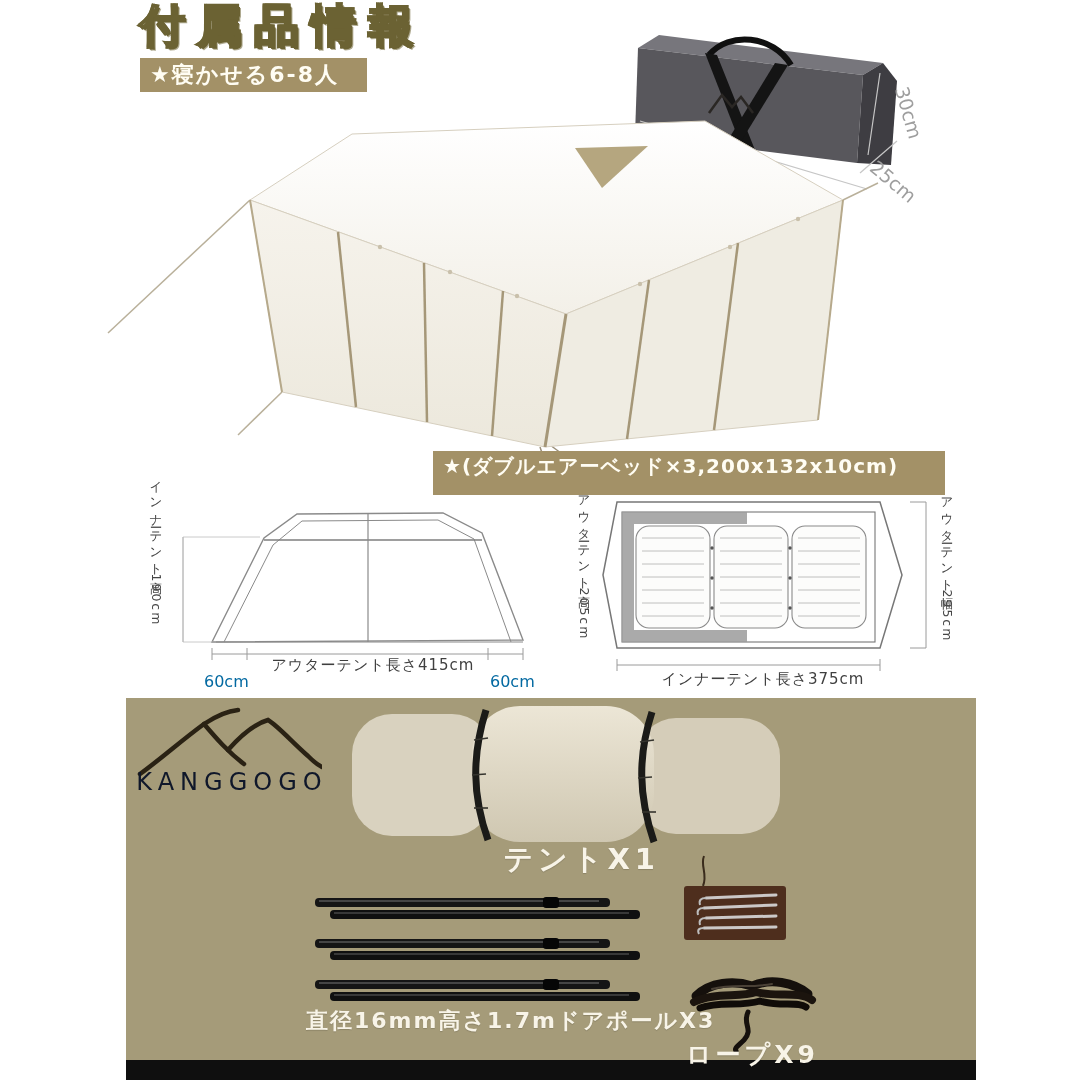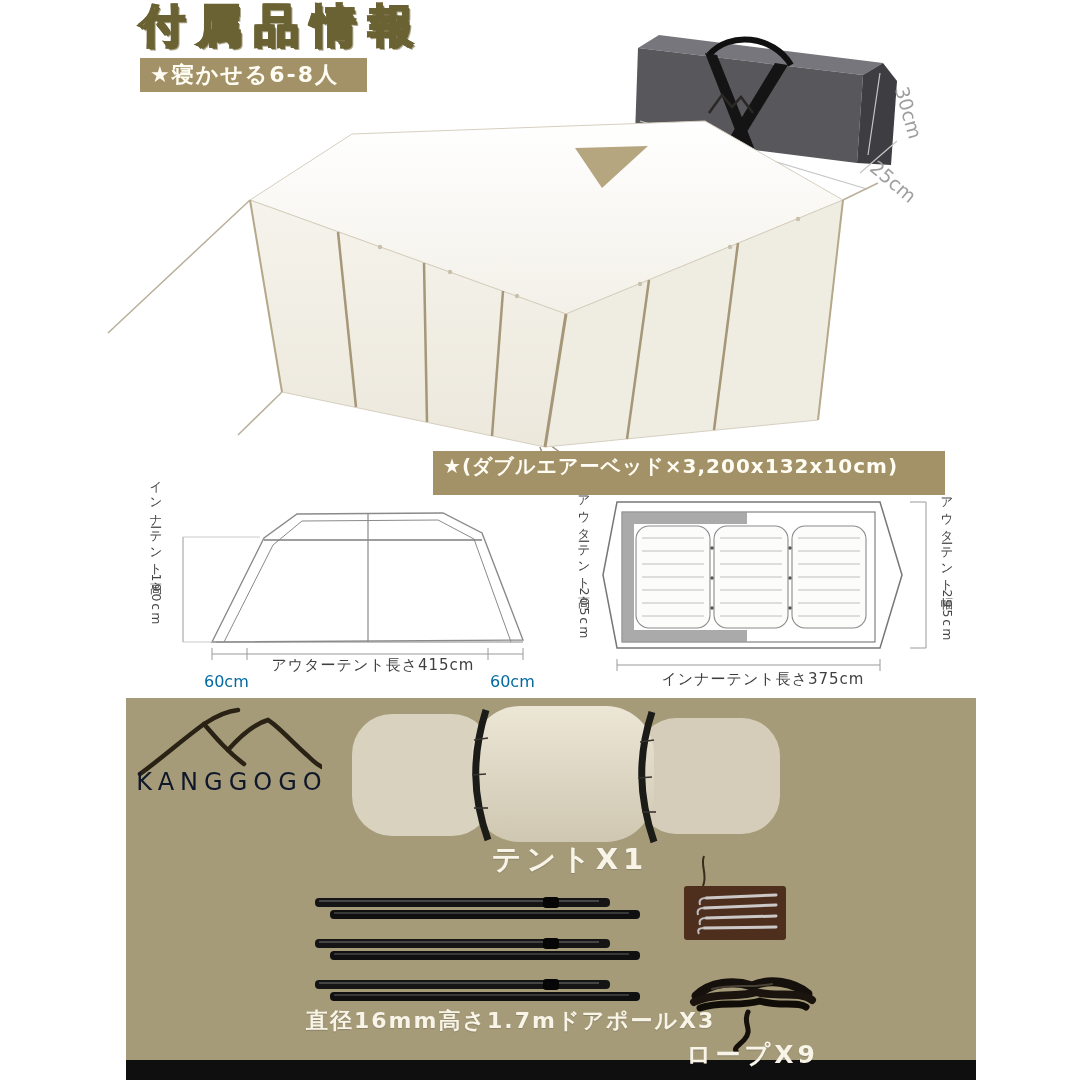--- a/index.html
+++ b/index.html
@@ -213,21 +213,21 @@
     <path d="M306,12 C292,55 292,95 308,142" stroke="#1b1b18" stroke-width="7" fill="none"></path>
     <g stroke="#35342e" stroke-width="1.6">
       <line x1="128" y1="40" x2="142" y2="38"></line>
         <line x1="126" y1="75" x2="140" y2="74"></line>
       <line x1="128" y1="108" x2="142" y2="108"></line>
         <line x1="294" y1="42" x2="308" y2="40"></line>
       <line x1="292" y1="78" x2="306" y2="77"></line>
         <line x1="296" y1="112" x2="310" y2="112"></line>
     </g>
   </svg>
-  <div class="abs kit-label" style="left:480px;top:840px;width:180px;text-align:center;font-size:29px;letter-spacing:5px;">テントX1</div>
+  <div class="abs kit-label" style="left:480px;top:840px;width:180px;text-align:right;font-size:29px;letter-spacing:5px;">テントX1</div>
 
   <svg class="abs" style="left:305px;top:892px;" width="370" height="118" viewBox="0 0 370 118">
     <g>
       <rect x="10" y="6" width="295" height="9" rx="4" fill="#151515"></rect>
         <rect x="14" y="8" width="280" height="2" fill="#5a5a5a" opacity="0.7"></rect>
       <rect x="25" y="18" width="310" height="9" rx="4" fill="#101010"></rect>
         <rect x="29" y="20" width="295" height="2" fill="#4a4a4a" opacity="0.7"></rect>
       <rect x="10" y="47" width="295" height="9" rx="4" fill="#151515"></rect>
         <rect x="14" y="49" width="280" height="2" fill="#5a5a5a" opacity="0.7"></rect>
       <rect x="25" y="59" width="310" height="9" rx="4" fill="#101010"></rect>

